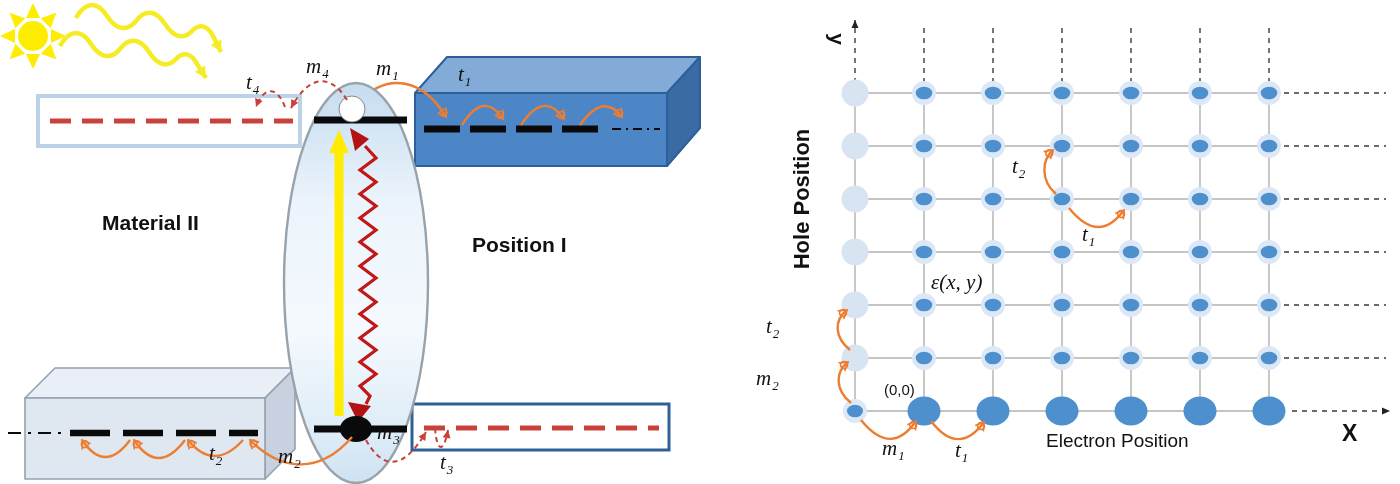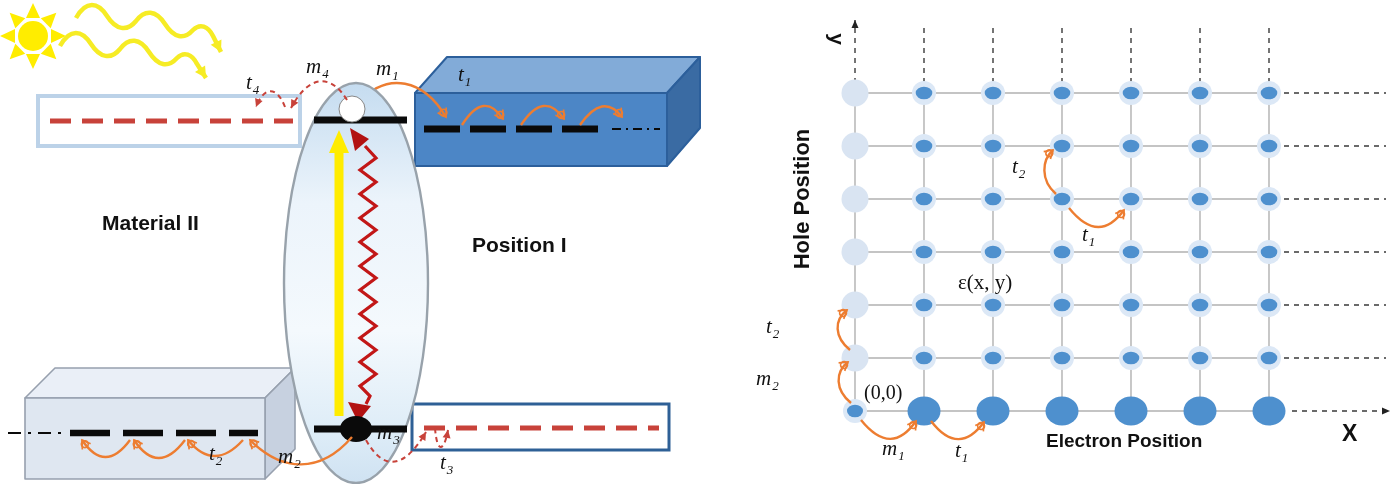--- a/index.html
+++ b/index.html
@@ -23,23 +23,23 @@
   .loopc{fill:none;stroke:var(--orange);stroke-width:1.7;}
   .rdash{fill:none;stroke:var(--red);stroke-width:2;stroke-dasharray:5 4;}
   .redline{fill:none;stroke:var(--red);stroke-width:5;stroke-dasharray:21 11;}
   .lbl{position:absolute;color:#111;white-space:nowrap;}
   .hop{font-family:"Liberation Serif",serif;font-style:italic;font-size:21px;}
   .hop sub{font-size:13px;font-style:italic;margin-left:1px;}
   .btitle{font-weight:bold;font-size:21px;}
   .axis{font-weight:bold;font-size:21px;}
   .ylab{transform:rotate(90deg);}
   .vtitle{width:172px;text-align:center;transform:rotate(-90deg);font-weight:bold;font-size:22px;}
-  .etitle{font-weight:bold;font-size:19px;}
-  .eps{font-family:"Liberation Serif",serif;font-size:21px;margin-left:27px;}
-  .origin{font-family:Liberation Serif, serif;font-size:20px;}
+  .etitle{font-weight:normal;font-size:19px;}
+  .eps{font-family:"Liberation Serif",serif;font-style:italic;font-size:21px;}
+  .origin{font-family:Liberation Sans, sans-serif;font-size:15px;margin-left:20px;}
 </style>
 </head>
 <body>
 
 <div id="stage">
 
 <svg id="art" width="1400" height="484" viewBox="0 0 1400 484">
   <defs>
     <linearGradient id="eg" x1="0" y1="0" x2="0" y2="1">
       <stop offset="0" stop-color="#c5dcf0"></stop>

